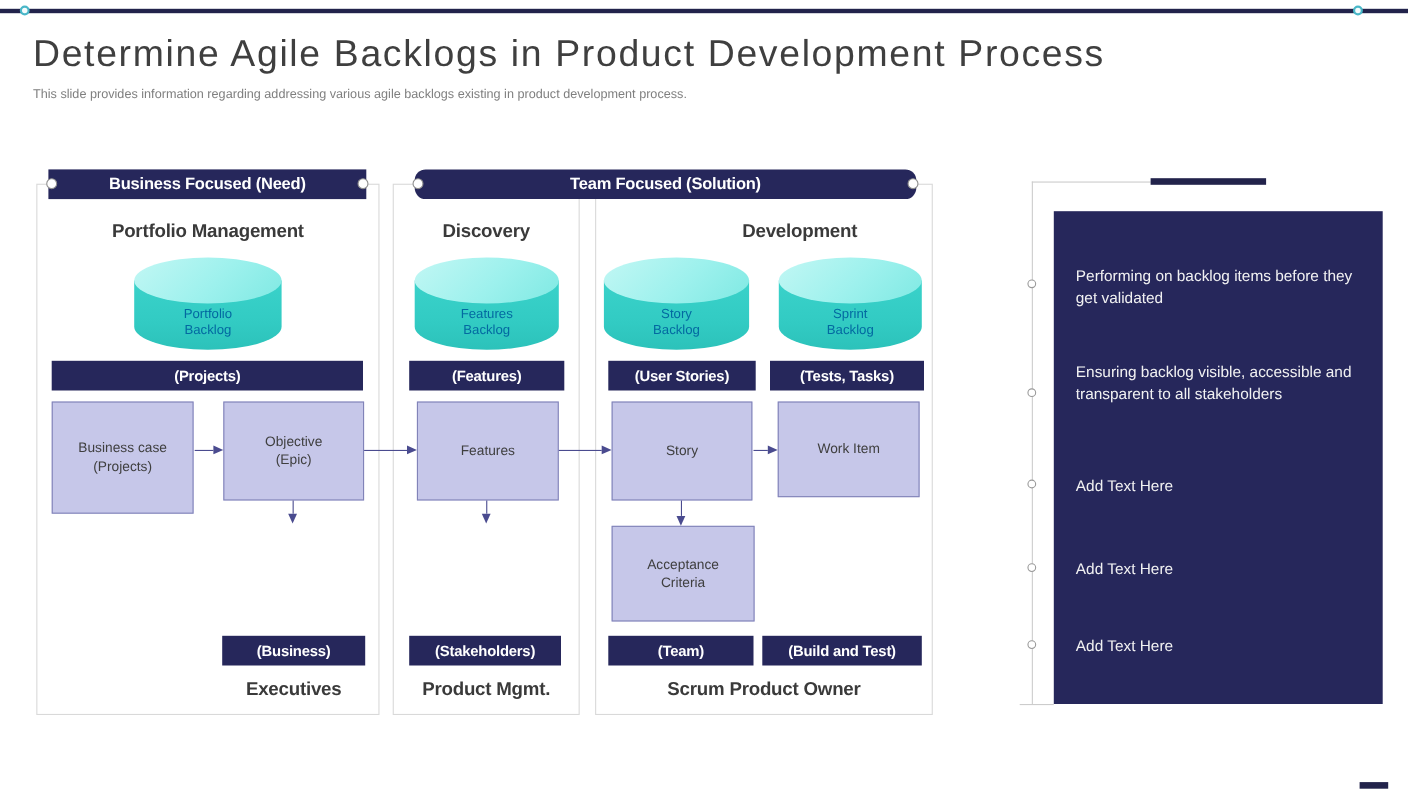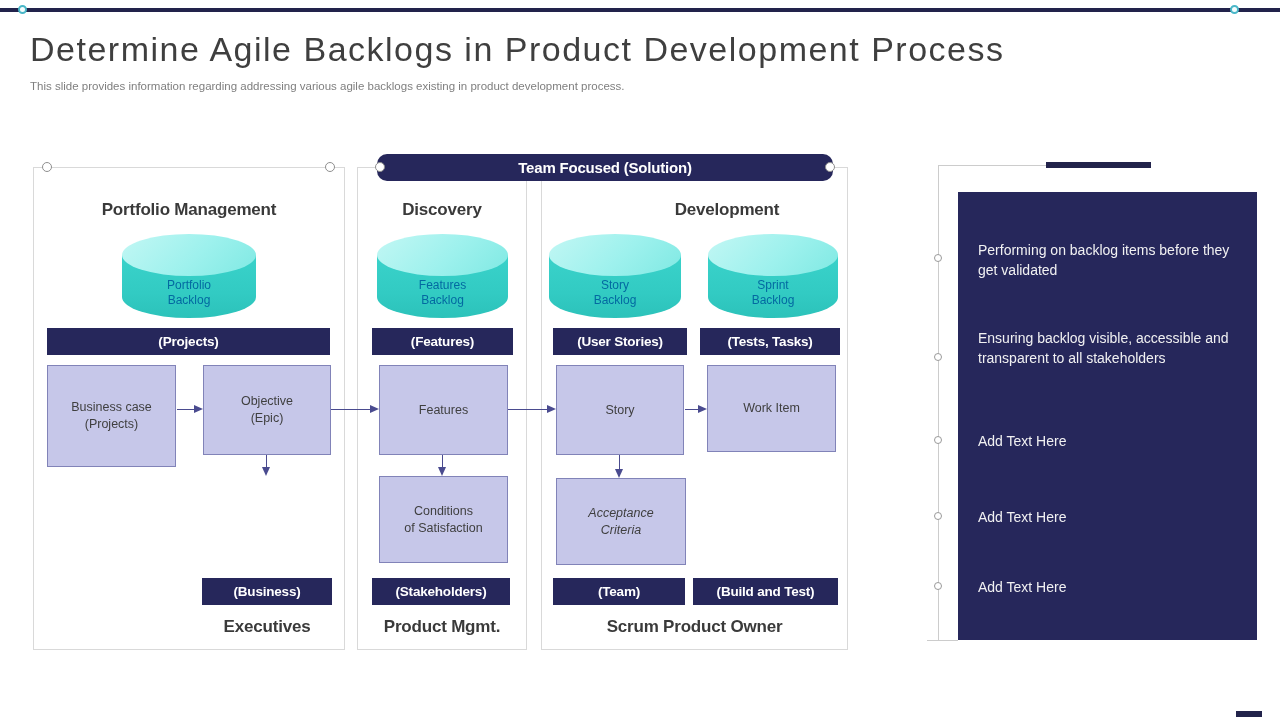--- a/index.html
+++ b/index.html
@@ -69,20 +69,23 @@
   <div class="handle" style="left:18px;top:5px;"></div>
   <div class="handle" style="left:1230px;top:5px;"></div>
 
   <div class="title">Determine Agile Backlogs in Product Development Process</div>
   <div class="subtitle">This slide provides information regarding addressing various agile backlogs existing in product development process.</div>
 
   <div class="panel" style="left:33px;width:312px;"></div>
   <div class="panel" style="left:357px;width:170px;"></div>
   <div class="panel" style="left:541px;width:307px;"></div>
 
+  <div class="hdr" style="left:44px;width:289px;">
+    <span>Business Focused (Need)</span>
+  </div>
   <div class="hdr" style="left:377px;width:456px;border-radius:10px;">
     <span>Team Focused (Solution)</span>
   </div>
   <div class="hdr-dot" style="left:42px;"></div>
   <div class="hdr-dot" style="left:325px;"></div>
   <div class="hdr-dot" style="left:375px;"></div>
   <div class="hdr-dot" style="left:825px;"></div>
 
   <div class="col-heading" style="left:33px;width:312px;">Portfolio Management</div>
   <div class="col-heading" style="left:357px;width:170px;">Discovery</div>
@@ -130,31 +133,27 @@
     <div>Business case</div>
     <div>(Projects)</div>
   </div>
   <div class="fbox" style="left:203px;top:365px;width:128px;height:90px;">
     <div>Objective</div>
     <div>(Epic)</div>
   </div>
   <div class="fbox" style="left:379px;top:365px;width:129px;height:90px;">
     <div>Features</div>
   </div>
-  <div class="fbox" style="left:379px;top:476px;width:129px;height:87px;">
-    <div>Conditions</div>
-    <div>of Satisfaction</div>
-  </div>
   <div class="fbox" style="left:556px;top:365px;width:128px;height:90px;">
     <div>Story</div>
   </div>
   <div class="fbox" style="left:707px;top:365px;width:129px;height:87px;">
     <div>Work Item</div>
   </div>
-  <div class="fbox" style="left:556px;top:478px;width:130px;height:87px;font-style:italic;">
+  <div class="fbox" style="left:556px;top:478px;width:130px;height:87px;">
     <div>Acceptance</div>
     <div>Criteria</div>
   </div>
 
   <div class="h-arrow" style="left:177px;top:409px;width:17px;"></div>
   <div class="h-arrow" style="left:331px;top:409px;width:39px;"></div>
   <div class="h-arrow" style="left:508px;top:409px;width:39px;"></div>
   <div class="h-arrow" style="left:685px;top:409px;width:13px;"></div>
   <div class="v-arrow" style="left:266px;top:455px;height:12px;"></div>
   <div class="v-arrow" style="left:442px;top:455px;height:12px;"></div>

